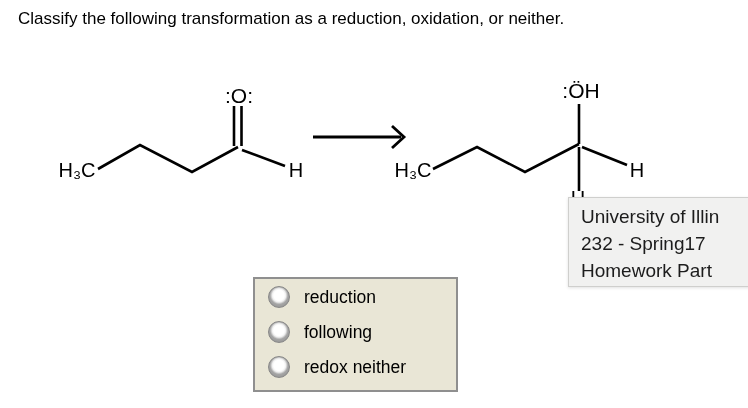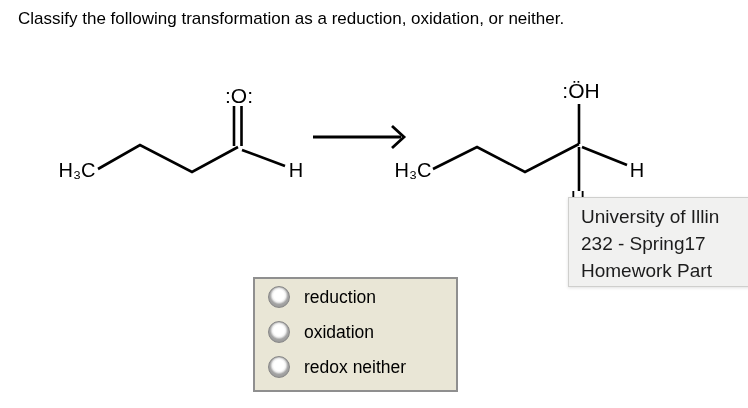--- a/index.html
+++ b/index.html
@@ -128,21 +128,21 @@
     <div class="tooltip-line">Homework Part</div>
   </div>
 
   <div class="options-panel">
     <div class="opt-row">
       <div class="radio"></div>
       <div class="opt-label">reduction</div>
     </div>
     <div class="opt-row">
       <div class="radio"></div>
-      <div class="opt-label">oxidation</div>
+      <div class="opt-label">following</div>
     </div>
     <div class="opt-row">
       <div class="radio"></div>
       <div class="opt-label">redox neither</div>
     </div>
   </div>
 
 </div>
 
 </body></html>

